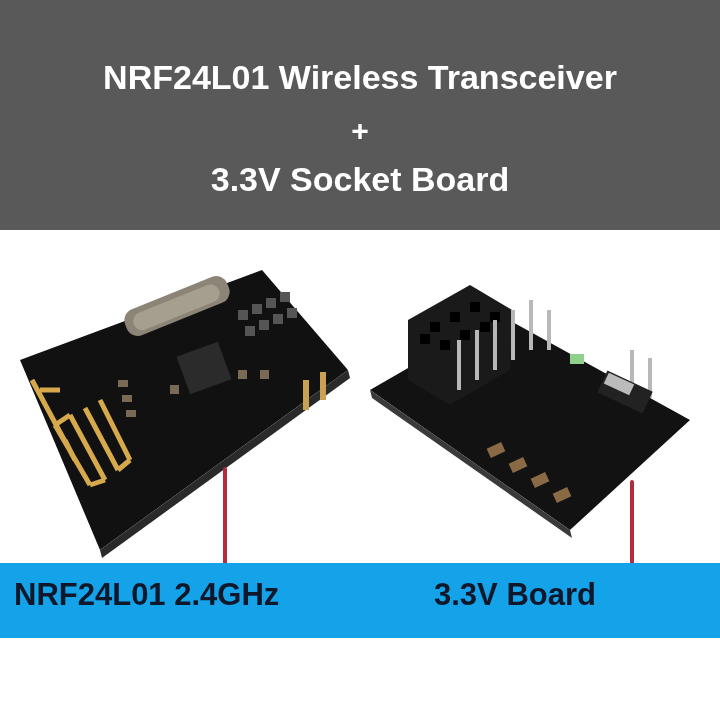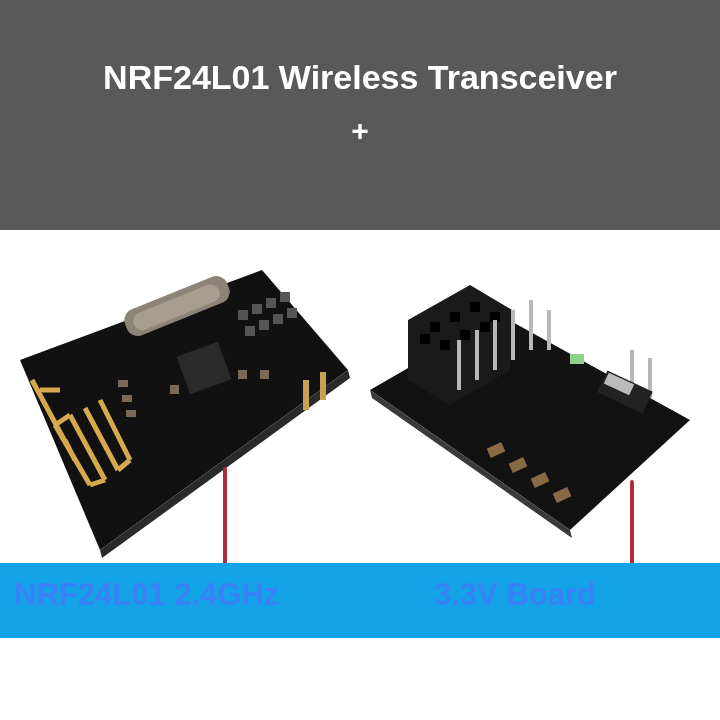--- a/index.html
+++ b/index.html
@@ -4,33 +4,34 @@
 <style>
   html, body { margin: 0; padding: 0; }
   body { width: 720px; height: 720px; position: relative; overflow: hidden; background: #ffffff; font-family: "Liberation Sans", sans-serif; }
   .header { position: absolute; left: 0; top: 0; width: 720px; height: 230px; background: #595959; color: #ffffff; }
   .header .line { position: absolute; left: 0; width: 720px; text-align: center; font-weight: bold; font-family: "Liberation Sans", sans-serif; }
   .h1 { top: 58px; font-size: 34px; }
   .h2 { top: 114px; font-size: 30px; }
   .h3 { top: 160px; font-size: 34px; }
   .photo { position: absolute; top: 230px; left: 0; width: 720px; height: 330px; background: #ffffff; }
   .band { position: absolute; left: 0; top: 563px; width: 720px; height: 75px; background: #14a3e8; }
-  .label { position: absolute; top: 577px; font-weight: bold; font-size: 31px; color: #3b82f6; font-family: "Liberation Sans", sans-serif; white-space: nowrap; }
+  .label { position: absolute; top: 577px; font-weight: bold; font-size: 31px; color: #0f172a; font-family: "Liberation Sans", sans-serif; white-space: nowrap; }
   .lbl1 { left: 14px; }
   .lbl2 { left: 434px; }
   .pointer { position: absolute; width: 4px; background: #b22b3e; border-radius: 2px; }
   .p1 { left: 223px; top: 467px; height: 108px; }
   .p2 { left: 630px; top: 480px; height: 95px; }
 </style>
 </head>
 <body>
 
 <div class="header">
   <div class="line h1">NRF24L01 Wireless Transceiver</div>
   <div class="line h2">+</div>
+  <div class="line h3">3.3V Socket Board</div>
 </div>
 
 <div class="photo">
 
   <svg width="360" height="330" viewBox="0 0 360 330" style="position:absolute;left:0;top:0;">
     <polygon points="20,130 262,40 348,140 100,320" fill="#111111"></polygon>
     <polygon points="100,320 348,140 350,148 102,328" fill="#2a2a2a"></polygon>
     <g stroke="#d6aa4c" stroke-width="5" fill="none">
       <path d="M32,150 L75,230 L65,210 M55,195 L90,255 M70,185 L105,250 M85,178 L118,240 M100,170 L130,230"></path>
       <path d="M40,160 L60,160 M55,195 L70,185 M90,255 L105,250 M118,240 L130,230"></path>

